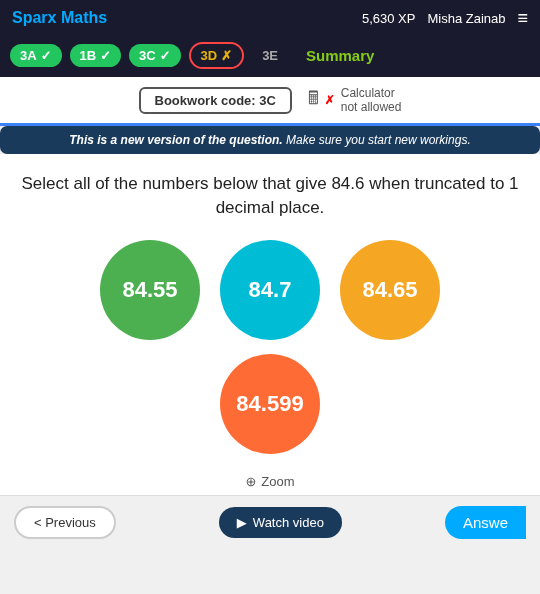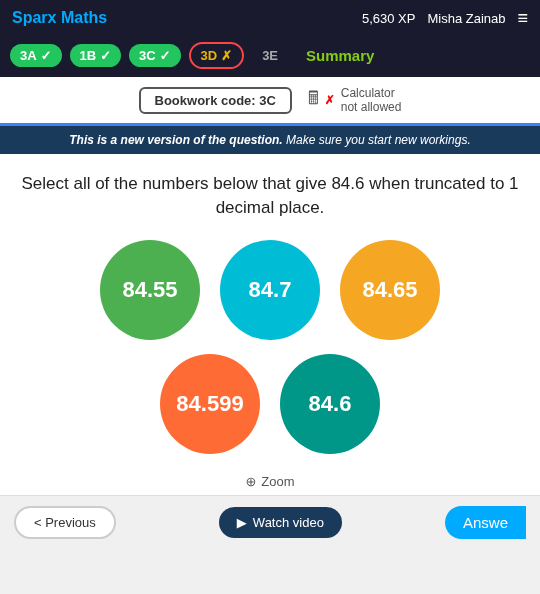--- a/index.html
+++ b/index.html
@@ -114,20 +114,21 @@
     }
 
     
     .info-banner {
       background: #1a3a5c;
       color: white;
       font-style: italic;
       font-size: 12px;
       padding: 7px 14px;
       text-align: center;
+      border-radius: 7px;
     }
     .info-banner b { font-style: italic; }
 
     
     .question-area {
       background: white;
       padding: 18px 20px 10px 20px;
       text-align: center;
     }
     .question-text {
@@ -292,23 +293,20 @@
     <div class="circle circle-cyan">
       <span>84.7</span>
     </div>
     <div class="circle circle-amber">
       <span>84.65</span>
     </div>
   </div>
   <div class="circles-row">
     <div class="circle circle-orange">
       <span>84.599</span>
-    </div>
-    <div class="circle circle-teal">
-      <span>84.6</span>
     </div>
   </div>
 </div>
 
 <div class="zoom-bar">
   <span class="zoom-icon">⊕</span>
   <span>Zoom</span>
 </div>
 
 <div class="bottom-bar">

